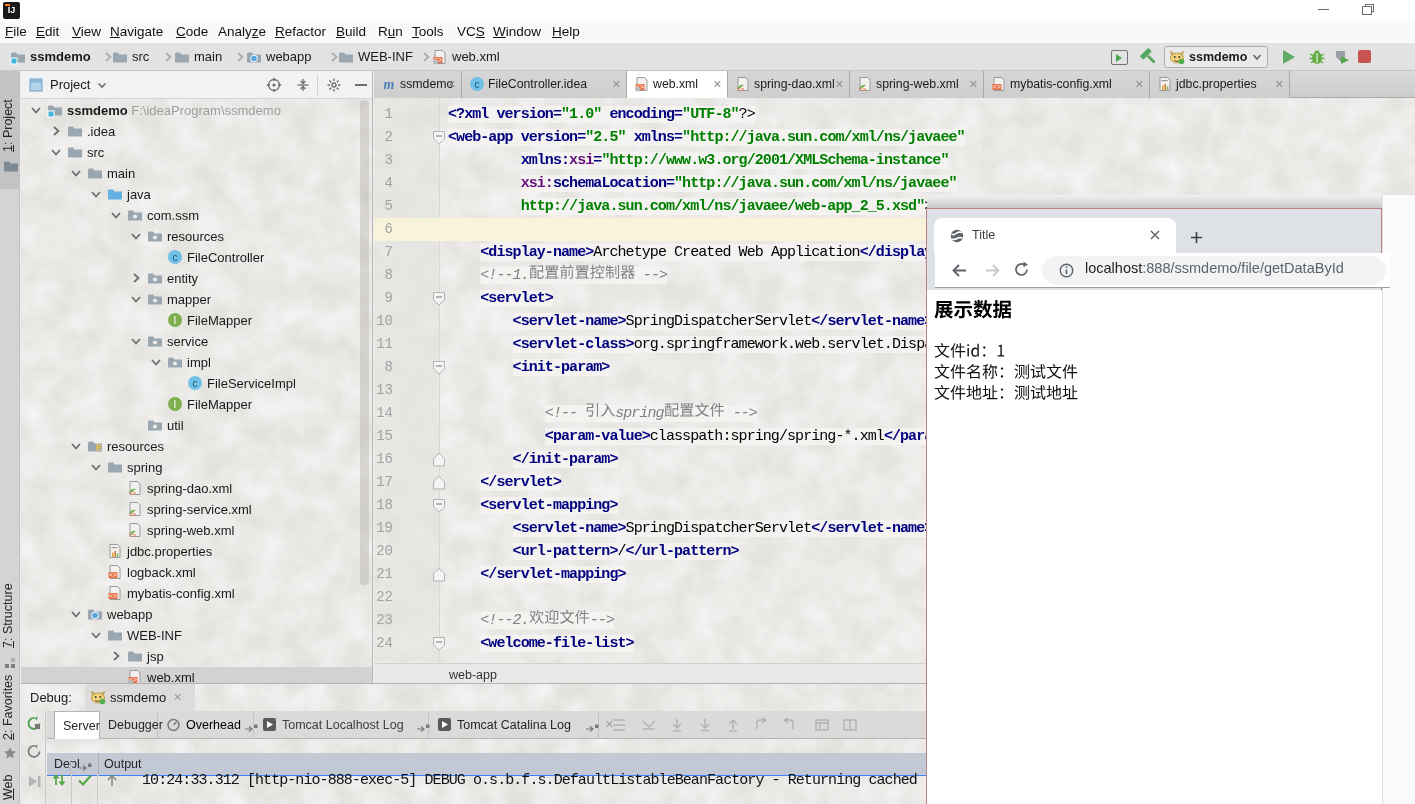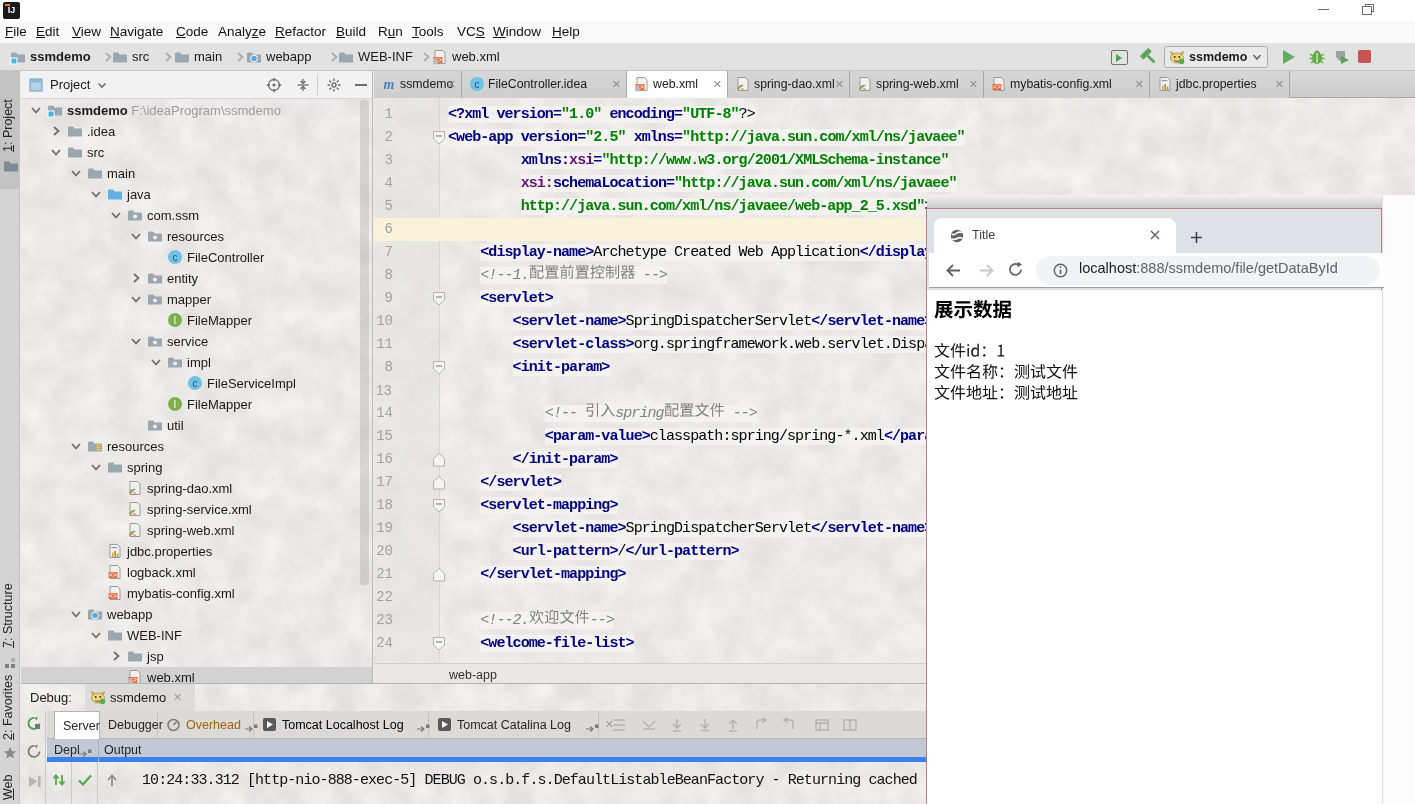--- a/index.html
+++ b/index.html
@@ -470,21 +470,21 @@
                   <path fill="#808080" d="M8.4 5.5V6.6H13.0V10.3H8.5V16.9C8.5 18.3 8.9 18.7 10.3 18.7C10.6 18.7 12.5 18.7 12.9 18.7C14.2 18.7 14.6 18.0 14.7 15.5C14.4 15.4 13.9 15.2 13.6 15.0C13.6 17.2 13.5 17.6 12.8 17.6C12.4 17.6 10.7 17.6 10.4 17.6C9.7 17.6 9.6 17.5 9.6 16.9V11.4H13.0V12.5H14.1V5.5ZM2.2 15.2H6.4V16.8H2.2ZM2.2 14.4V9.2H3.2V10.4C3.2 11.2 3.1 12.2 2.2 13.0C2.3 13.1 2.6 13.3 2.7 13.5C3.6 12.6 3.8 11.4 3.8 10.4V9.2H4.7V12.1C4.7 12.8 4.9 13.0 5.5 13.0C5.6 13.0 6.1 13.0 6.2 13.0H6.4V14.4ZM0.9 5.5V6.5H3.1V8.2H1.2V18.8H2.2V17.7H6.4V18.6H7.3V8.2H5.6V6.5H7.7V5.5ZM3.9 8.2V6.5H4.8V8.2ZM5.4 9.2H6.4V12.3L6.3 12.3C6.3 12.3 6.3 12.3 6.1 12.3C6.0 12.3 5.6 12.3 5.5 12.3C5.4 12.3 5.4 12.3 5.4 12.1ZM25.1 6.3H27.7V7.6H25.1ZM21.5 6.3H24.0V7.6H21.5ZM18.1 6.3H20.5V7.6H18.1ZM18.1 11.1V17.5H16.1V18.4H29.6V17.5H27.5V11.1H22.7L22.9 10.2H29.2V9.3H23.1L23.3 8.5H28.8V5.4H17.0V8.5H22.1L22.0 9.3H16.2V10.2H21.8L21.6 11.1ZM19.2 17.5V16.6H26.4V17.5ZM19.2 13.5H26.4V14.3H19.2ZM19.2 12.8V11.9H26.4V12.8ZM19.2 15.0H26.4V15.9H19.2ZM39.6 9.8V16.1H40.6V9.8ZM42.7 9.4V17.4C42.7 17.6 42.6 17.7 42.3 17.7C42.1 17.7 41.3 17.7 40.3 17.7C40.5 18.0 40.7 18.5 40.8 18.8C41.9 18.8 42.7 18.8 43.2 18.6C43.6 18.4 43.8 18.1 43.8 17.4V9.4ZM41.4 4.8C41.1 5.5 40.5 6.5 40.0 7.3H35.4L36.1 7.0C35.9 6.4 35.2 5.5 34.6 4.8L33.6 5.2C34.1 5.9 34.7 6.7 35.0 7.3H31.2V8.3H44.8V7.3H41.3C41.7 6.6 42.2 5.9 42.6 5.2ZM36.6 13.1V14.6H33.2V13.1ZM36.6 12.2H33.2V10.7H36.6ZM32.2 9.7V18.8H33.2V15.5H36.6V17.5C36.6 17.7 36.6 17.8 36.3 17.8C36.1 17.8 35.4 17.8 34.7 17.8C34.8 18.1 35.0 18.5 35.1 18.8C36.1 18.8 36.8 18.8 37.2 18.6C37.6 18.4 37.7 18.1 37.7 17.5V9.7ZM55.5 6.3H58.1V7.6H55.5ZM51.9 6.3H54.4V7.6H51.9ZM48.5 6.3H50.9V7.6H48.5ZM48.5 11.1V17.5H46.5V18.4H60.0V17.5H57.9V11.1H53.1L53.3 10.2H59.6V9.3H53.5L53.7 8.5H59.2V5.4H47.4V8.5H52.5L52.4 9.3H46.6V10.2H52.2L52.0 11.1ZM49.6 17.5V16.6H56.8V17.5ZM49.6 13.5H56.8V14.3H49.6ZM49.6 12.8V11.9H56.8V12.8ZM49.6 15.0H56.8V15.9H49.6ZM71.4 9.2C72.3 10.1 73.6 11.3 74.2 12.0L75.0 11.3C74.3 10.6 73.0 9.4 72.1 8.6ZM69.3 8.6C68.6 9.6 67.5 10.6 66.4 11.3C66.6 11.5 67.0 12.0 67.1 12.2C68.2 11.4 69.5 10.2 70.3 9.0ZM63.3 4.8V7.8H61.5V8.9H63.3V12.5C62.5 12.8 61.8 13.0 61.3 13.2L61.5 14.3L63.3 13.7V17.4C63.3 17.6 63.2 17.7 63.0 17.7C62.9 17.7 62.3 17.7 61.6 17.7C61.8 18.0 61.9 18.4 61.9 18.7C62.9 18.7 63.5 18.7 63.8 18.5C64.2 18.3 64.4 18.0 64.4 17.4V13.3L66.0 12.7L65.8 11.6L64.4 12.2V8.9H65.9V7.8H64.4V4.8ZM65.8 17.3V18.3H75.5V17.3H71.3V13.5H74.4V12.5H67.1V13.5H70.1V17.3ZM69.7 5.1C70.0 5.6 70.2 6.2 70.4 6.7H66.4V9.4H67.4V7.7H74.2V9.2H75.3V6.7H71.6C71.4 6.2 71.1 5.4 70.8 4.8ZM86.3 6.3V14.7H87.4V6.3ZM89.0 5.0V17.3C89.0 17.5 88.9 17.6 88.7 17.6C88.4 17.6 87.5 17.6 86.6 17.6C86.8 17.9 87.0 18.5 87.0 18.8C88.2 18.8 89.0 18.8 89.5 18.6C89.9 18.4 90.1 18.0 90.1 17.3V5.0ZM78.2 5.2C77.8 6.7 77.3 8.2 76.6 9.2C76.9 9.3 77.4 9.5 77.6 9.7C77.9 9.2 78.2 8.7 78.4 8.1H80.4V9.7H76.7V10.7H80.4V12.3H77.4V17.6H78.4V13.3H80.4V18.8H81.5V13.3H83.6V16.4C83.6 16.6 83.6 16.7 83.4 16.7C83.2 16.7 82.7 16.7 82.1 16.6C82.2 16.9 82.4 17.3 82.4 17.6C83.2 17.6 83.8 17.6 84.2 17.5C84.6 17.3 84.6 17.0 84.6 16.5V12.3H81.5V10.7H85.2V9.7H81.5V8.1H84.6V7.1H81.5V4.9H80.4V7.1H78.8C78.9 6.5 79.1 6.0 79.2 5.4ZM94.2 6.5H96.8V8.7H94.2ZM100.7 6.5H103.4V8.7H100.7ZM100.5 10.3C101.2 10.5 101.9 10.9 102.4 11.2H98.1C98.4 10.8 98.7 10.3 99.0 9.8L97.8 9.5V5.5H93.1V9.7H97.8C97.5 10.2 97.2 10.7 96.7 11.2H92.0V12.3H95.7C94.7 13.2 93.3 14.0 91.7 14.6C91.9 14.8 92.2 15.2 92.3 15.5L93.1 15.1V18.8H94.2V18.4H96.7V18.8H97.8V14.2H94.9C95.8 13.6 96.6 12.9 97.2 12.3H100.0C100.7 13.0 101.5 13.6 102.4 14.2H99.6V18.8H100.7V18.4H103.4V18.8H104.5V15.1L105.2 15.4C105.4 15.1 105.7 14.7 106.0 14.5C104.3 14.1 102.6 13.3 101.5 12.3H105.6V11.2H103.0L103.4 10.8C102.9 10.4 101.9 9.9 101.1 9.7ZM99.6 5.5V9.7H104.5V5.5ZM94.2 17.4V15.2H96.7V17.4ZM100.7 17.4V15.2H103.4V17.4Z"></path>
                 </svg></span></span> --&gt;</span></span></div>
       <div class="abs" style="left:2px;top:215.5px;width:17px;text-align:right;font-family:'Liberation Mono',monospace;font-size:14px;line-height:23px;color:#a2a2a2">9</div>
       <div class="cl" style="left:74px;top:215.5px"><span style="color:transparent">    </span><span class="chip"><span class="T">&lt;servlet&gt;</span></span></div>
       <div class="abs" style="left:2px;top:238.5px;width:17px;text-align:right;font-family:'Liberation Mono',monospace;font-size:14px;line-height:23px;color:#a2a2a2">10</div>
       <div class="cl" style="left:74px;top:238.5px"><span style="color:transparent">        </span><span class="chip"><span class="T">&lt;servlet-name&gt;</span><span class="B">SpringDispatcherServlet</span><span class="T">&lt;/servlet-name&gt;</span></span></div>
       <div class="abs" style="left:2px;top:261.5px;width:17px;text-align:right;font-family:'Liberation Mono',monospace;font-size:14px;line-height:23px;color:#a2a2a2">11</div>
       <div class="cl" style="left:74px;top:261.5px"><span style="color:transparent">        </span><span class="chip"><span class="T">&lt;servlet-class&gt;</span><span class="B">org.springframework.web.servlet.DispatcherServlet</span><span class="T">&lt;/servlet-class&gt;</span></span></div>
       <div class="abs" style="left:2px;top:284.5px;width:17px;text-align:right;font-family:'Liberation Mono',monospace;font-size:14px;line-height:23px;color:#a2a2a2">8</div>
       <div class="cl" style="left:74px;top:284.5px"><span style="color:transparent">        </span><span class="chip"><span class="T">&lt;init-param&gt;</span></span></div>
-      <div class="abs" style="left:2px;top:307.5px;width:17px;text-align:left;font-family:Liberation Sans, sans-serif;font-size:14px;line-height:23px;color:#a2a2a2">13</div>
+      <div class="abs" style="left:2px;top:307.5px;width:17px;text-align:left;font-family:Liberation Mono, monospace;font-size:14px;line-height:23px;color:#a2a2a2">13</div>
       <div class="cl" style="left:74px;top:307.5px"><span style="color:transparent">            </span></div>
       <div class="abs" style="left:2px;top:330.5px;width:17px;text-align:right;font-family:'Liberation Mono',monospace;font-size:14px;line-height:23px;color:#a2a2a2">14</div>
       <div class="cl" style="left:74px;top:330.5px"><span style="color:transparent">            </span><span class="chip"><span class="C">&lt;!-- <span style="display:inline-block;vertical-align:baseline;position:relative;top:0px;width:30px;height:2px;overflow:visible"><span style="position:absolute;left:0;top:-16.6px"><svg width="30.4" height="19.0" viewBox="0 0 30.4 19.0">
                   <path fill="#808080" d="M11.9 5.0V18.8H13.0V5.0ZM2.2 9.0C2.0 10.4 1.6 12.3 1.3 13.5H7.1C6.9 16.1 6.6 17.2 6.3 17.5C6.1 17.6 5.9 17.6 5.6 17.6C5.2 17.6 4.2 17.6 3.2 17.5C3.5 17.9 3.6 18.3 3.6 18.7C4.6 18.8 5.6 18.8 6.0 18.7C6.6 18.7 6.9 18.6 7.3 18.2C7.8 17.7 8.0 16.4 8.3 13.0C8.3 12.8 8.3 12.4 8.3 12.4H2.8C2.9 11.7 3.0 10.9 3.2 10.1H8.3V5.5H1.6V6.6H7.1V9.0ZM19.7 6.2C20.7 6.9 21.5 7.7 22.1 8.6C21.1 13.0 19.2 16.1 15.8 17.8C16.1 18.0 16.7 18.5 16.9 18.7C20.0 16.9 21.9 14.2 23.1 10.2C24.7 13.2 25.8 16.8 29.3 18.7C29.4 18.3 29.7 17.7 29.9 17.4C24.8 14.4 25.2 8.7 20.4 5.2Z"></path>
                 </svg></span></span>spring<span style="display:inline-block;vertical-align:baseline;position:relative;top:0px;width:61px;height:2px;overflow:visible"><span style="position:absolute;left:0;top:-16.6px"><svg width="60.8" height="19.0" viewBox="0 0 60.8 19.0">
                   <path fill="#808080" d="M8.4 5.5V6.6H13.0V10.3H8.5V16.9C8.5 18.3 8.9 18.7 10.3 18.7C10.6 18.7 12.5 18.7 12.9 18.7C14.2 18.7 14.6 18.0 14.7 15.5C14.4 15.4 13.9 15.2 13.6 15.0C13.6 17.2 13.5 17.6 12.8 17.6C12.4 17.6 10.7 17.6 10.4 17.6C9.7 17.6 9.6 17.5 9.6 16.9V11.4H13.0V12.5H14.1V5.5ZM2.2 15.2H6.4V16.8H2.2ZM2.2 14.4V9.2H3.2V10.4C3.2 11.2 3.1 12.2 2.2 13.0C2.3 13.1 2.6 13.3 2.7 13.5C3.6 12.6 3.8 11.4 3.8 10.4V9.2H4.7V12.1C4.7 12.8 4.9 13.0 5.5 13.0C5.6 13.0 6.1 13.0 6.2 13.0H6.4V14.4ZM0.9 5.5V6.5H3.1V8.2H1.2V18.8H2.2V17.7H6.4V18.6H7.3V8.2H5.6V6.5H7.7V5.5ZM3.9 8.2V6.5H4.8V8.2ZM5.4 9.2H6.4V12.3L6.3 12.3C6.3 12.3 6.3 12.3 6.1 12.3C6.0 12.3 5.6 12.3 5.5 12.3C5.4 12.3 5.4 12.3 5.4 12.1ZM25.1 6.3H27.7V7.6H25.1ZM21.5 6.3H24.0V7.6H21.5ZM18.1 6.3H20.5V7.6H18.1ZM18.1 11.1V17.5H16.1V18.4H29.6V17.5H27.5V11.1H22.7L22.9 10.2H29.2V9.3H23.1L23.3 8.5H28.8V5.4H17.0V8.5H22.1L22.0 9.3H16.2V10.2H21.8L21.6 11.1ZM19.2 17.5V16.6H26.4V17.5ZM19.2 13.5H26.4V14.3H19.2ZM19.2 12.8V11.9H26.4V12.8ZM19.2 15.0H26.4V15.9H19.2ZM36.8 5.1C37.3 5.9 37.8 6.9 38.0 7.5L39.2 7.1C39.0 6.5 38.5 5.5 38.0 4.8ZM31.2 7.5V8.7H33.5C34.4 11.0 35.6 13.0 37.2 14.6C35.5 16.0 33.5 17.0 30.9 17.7C31.2 18.0 31.5 18.5 31.7 18.8C34.2 18.0 36.3 16.9 38.0 15.4C39.7 16.9 41.8 18.1 44.3 18.7C44.5 18.4 44.8 17.9 45.1 17.7C42.7 17.1 40.6 16.0 38.9 14.6C40.4 13.0 41.6 11.1 42.5 8.7H44.9V7.5ZM38.1 13.8C36.6 12.3 35.5 10.6 34.7 8.7H41.2C40.4 10.7 39.4 12.4 38.1 13.8ZM50.4 12.4V13.6H54.8V18.8H55.9V13.6H60.1V12.4H55.9V9.1H59.4V8.0H55.9V5.0H54.8V8.0H52.7C52.9 7.3 53.1 6.6 53.3 5.9L52.2 5.6C51.8 7.6 51.2 9.6 50.3 10.8C50.6 11.0 51.1 11.2 51.3 11.4C51.7 10.8 52.1 10.0 52.4 9.1H54.8V12.4ZM49.7 4.9C48.9 7.2 47.5 9.5 46.1 11.0C46.3 11.2 46.6 11.8 46.7 12.1C47.2 11.6 47.7 11.0 48.1 10.3V18.8H49.2V8.6C49.8 7.5 50.3 6.4 50.8 5.2Z"></path>
                 </svg></span></span> --&gt;</span></span></div>
       <div class="abs" style="left:2px;top:353.5px;width:17px;text-align:right;font-family:'Liberation Mono',monospace;font-size:14px;line-height:23px;color:#a2a2a2">15</div>
       <div class="cl" style="left:74px;top:353.5px"><span style="color:transparent">            </span><span class="chip"><span class="T">&lt;param-value&gt;</span><span class="B">classpath:spring/spring-*.xml</span><span class="T">&lt;/param-value&gt;</span></span></div>
       <div class="abs" style="left:2px;top:376.5px;width:17px;text-align:right;font-family:'Liberation Mono',monospace;font-size:14px;line-height:23px;color:#a2a2a2">16</div>
@@ -575,32 +575,32 @@
         <div class="abs" style="left:8px;top:7px;font-size:12.5px;color:#262626;white-space:nowrap">Server</div>
       </div>
       <div class="abs" style="left:79px;top:27px;width:58px;height:28px;background:transparent;border-right:1px solid #c4c4c4;">
         <div class="abs" style="left:8px;top:7px;font-size:12.5px;color:#262626;white-space:nowrap">Debugger</div>
       </div>
       <div class="abs" style="left:137px;top:27px;width:96px;height:28px;background:transparent;border-right:1px solid #c4c4c4;">
         <div class="abs" style="left:8px;top:6px;width:15px;height:15px"><svg width="15" height="15">
             <circle cx="7.5" cy="8" r="5.5" fill="none" stroke="#7a7a7a" stroke-width="1.5"></circle>
             <path d="M7.5 8 L10.5 5" stroke="#7a7a7a" stroke-width="1.5"></path>
           </svg></div>
-        <div class="abs" style="left:28px;top:7px;font-size:12.5px;color:#a16207;white-space:nowrap">Overhead</div>
+        <div class="abs" style="left:28px;top:7px;font-size:12.5px;color:#000000;white-space:nowrap">Overhead</div>
         <div class="abs" style="left:86.4px;top:9px;width:15px;height:11px"><svg width="15" height="11" viewBox="0 0 15 11">
             <path d="M1 6 H7.5 M5 3.5 L8 6 L5 8.5" stroke="#7a7a7a" stroke-width="1.2" fill="none"></path>
             <rect x="10" y="1.5" width="3.5" height="3.5" fill="#7a7a7a"></rect>
           </svg></div>
       </div>
       <div class="abs" style="left:233px;top:27px;width:175px;height:28px;background:transparent;border-right:1px solid #c4c4c4;">
         <div class="abs" style="left:8px;top:6px;width:15px;height:15px"><svg width="15" height="15">
             <rect x="1" y="1" width="13" height="13" rx="2" fill="#5a5a5a"></rect>
             <path d="M5 4 L11 7.5 L5 11Z" fill="#fff"></path>
           </svg></div>
-        <div class="abs" style="left:28px;top:7px;font-size:12.5px;color:#000000;white-space:nowrap">Tomcat Localhost Log</div>
+        <div class="abs" style="left:28px;top:7px;font-size:12.5px;color:#404040;white-space:nowrap">Tomcat Localhost Log</div>
         <div class="abs" style="left:162.0px;top:9px;width:15px;height:11px"><svg width="15" height="11" viewBox="0 0 15 11">
             <path d="M1 6 H7.5 M5 3.5 L8 6 L5 8.5" stroke="#7a7a7a" stroke-width="1.2" fill="none"></path>
             <rect x="10" y="1.5" width="3.5" height="3.5" fill="#7a7a7a"></rect>
           </svg></div>
         <div class="abs" style="left:182.0px;top:7px;font-size:11px;color:#9d9d9d">✕</div>
       </div>
       <div class="abs" style="left:408px;top:27px;width:170px;height:28px;background:transparent;border-right:1px solid #c4c4c4;">
         <div class="abs" style="left:8px;top:6px;width:15px;height:15px"><svg width="15" height="15">
             <rect x="1" y="1" width="13" height="13" rx="2" fill="#5a5a5a"></rect>
             <path d="M5 4 L11 7.5 L5 11Z" fill="#fff"></path>
@@ -621,21 +621,21 @@
           <path d="M90 13.5 H98"></path>
           <path d="M122 12 V4 M118 7 L122 3 L126 7"></path>
           <path d="M118 14 H126"></path>
           <path d="M146 12 V6 Q146 3 149 3 L154 3 M151 1 L155 3 L151 6"></path>
           <path d="M182 12 V6 Q182 3 179 3 L174 3 M177 1 L173 3 L177 6"></path>
           <rect x="205" y="3" width="12" height="10"></rect>
           <path d="M205 6 H217 M209 6 V13"></path>
           <rect x="233" y="3" width="12" height="10"></rect>
           <path d="M239 3 V13"></path>
         </svg></div>
-      <div class="abs" style="left:26px;top:55px;width:1368px;height:23px;background:#c2c9d5;border-bottom:5px solid #3b82f6">
+      <div class="abs" style="left:26px;top:69px;width:1368px;height:23px;background:#c2c9d5;border-bottom:1px solid #3b82f6">
 <div class="abs" style="left:7px;top:4px;font-size:12.5px;color:#262626">Depl</div>
         <div class="abs" style="left:31px;top:6px;width:15px;height:11px"><svg width="15" height="11" viewBox="0 0 15 11">
             <path d="M1 6 H7.5 M5 3.5 L8 6 L5 8.5" stroke="#7a7a7a" stroke-width="1.2" fill="none"></path>
             <rect x="10" y="1.5" width="3.5" height="3.5" fill="#7a7a7a"></rect>
           </svg></div>
 <div class="abs" style="left:51px;top:0;width:1px;height:23px;background:#a8afbb"></div>
 <div class="abs" style="left:57px;top:4px;font-size:12.5px;color:#262626">Output</div>
 </div>
       <div class="abs" style="left:26px;top:78px;width:1368px;height:43px;background:transparent"></div>
       <div class="abs" style="left:26px;top:78px;width:25px;height:43px;border-right:1px solid #c9c9c9"></div>
@@ -661,21 +661,21 @@
             <circle cx="7" cy="7" r="6.2" fill="#5f6368"></circle>
             <path d="M1.5 5 Q4 6.5 6 4.5 Q8 2.5 12 3.5 M2 10 Q5 11 7 9.5 Q9 8 12.5 9" stroke="#fff" stroke-width="1.6" fill="none"></path>
           </svg></div>
 <div class="abs" style="left:45px;top:19px;font-size:12.5px;color:#3c4043">Title</div>
 <div class="abs" style="left:222px;top:18px;width:12px;height:12px"><svg width="12" height="12">
             <path d="M2 2 L10 10 M10 2 L2 10" stroke="#5f6368" stroke-width="1.4"></path>
           </svg></div>
 <div class="abs" style="left:263px;top:21px;width:13px;height:13px"><svg width="13" height="13">
             <path d="M6.5 1 L6.5 12 M1 6.5 L12 6.5" stroke="#3c4043" stroke-width="1.6"></path>
           </svg></div>
-        <div class="abs" style="left:2px;top:44px;width:455px;height:35px;background:#ffffff;border-bottom:1.5px solid #9aa0a6">
+        <div class="abs" style="left:8px;top:44px;width:455px;height:35px;background:#ffffff;border-bottom:1.5px solid #9aa0a6">
           <div class="abs" style="left:16px;top:9px;width:17px;height:17px"><svg width="17" height="17">
               <path d="M15 8.5 L2.5 8.5 M8 3 L2.5 8.5 L8 14" stroke="#5f6368" stroke-width="1.8" fill="none"></path>
             </svg></div>
 <div class="abs" style="left:49px;top:9px;width:17px;height:17px"><svg width="17" height="17">
               <path d="M2 8.5 L14.5 8.5 M9 3 L14.5 8.5 L9 14" stroke="#c6cacd" stroke-width="1.8" fill="none"></path>
             </svg></div>
 <div class="abs" style="left:78px;top:8px;width:17px;height:17px"><svg width="17" height="17">
               <path d="M14 8.5 A5.5 5.5 0 1 1 11.2 3.7" stroke="#5f6368" stroke-width="1.7" fill="none"></path>
               <path d="M10.5 0.8 L15 3.5 L10.5 6.3Z" fill="#5f6368"></path>
             </svg></div>

